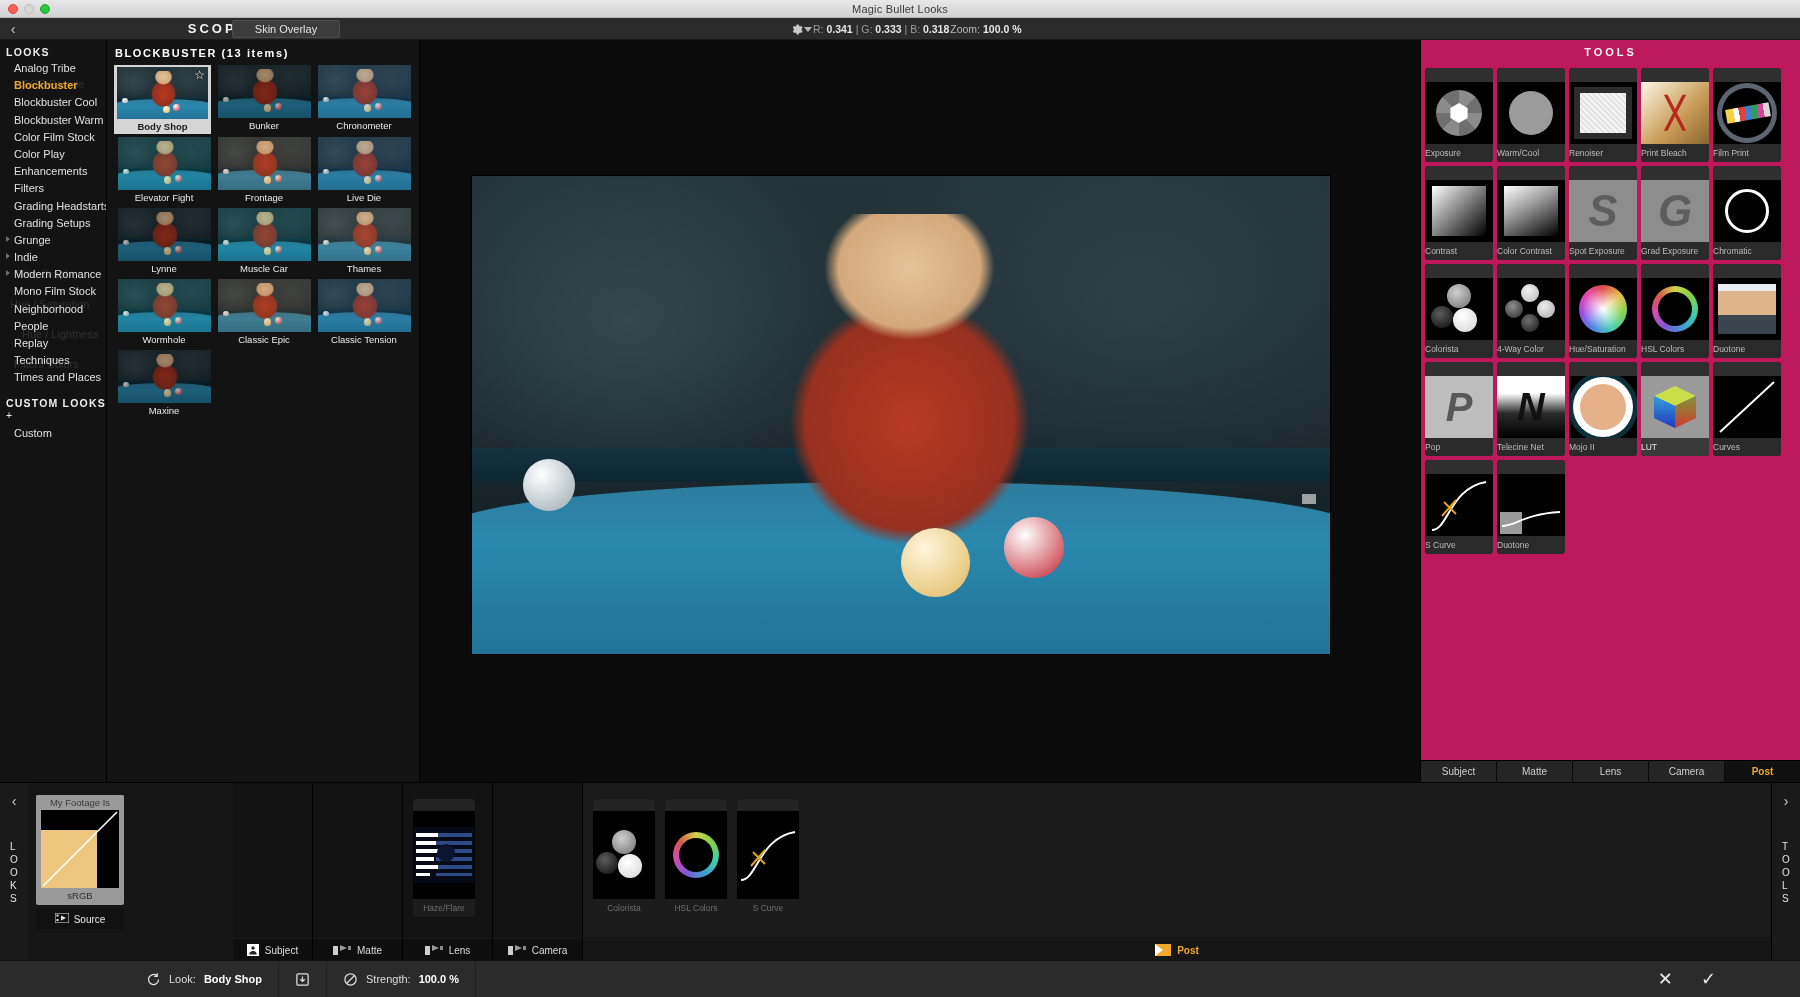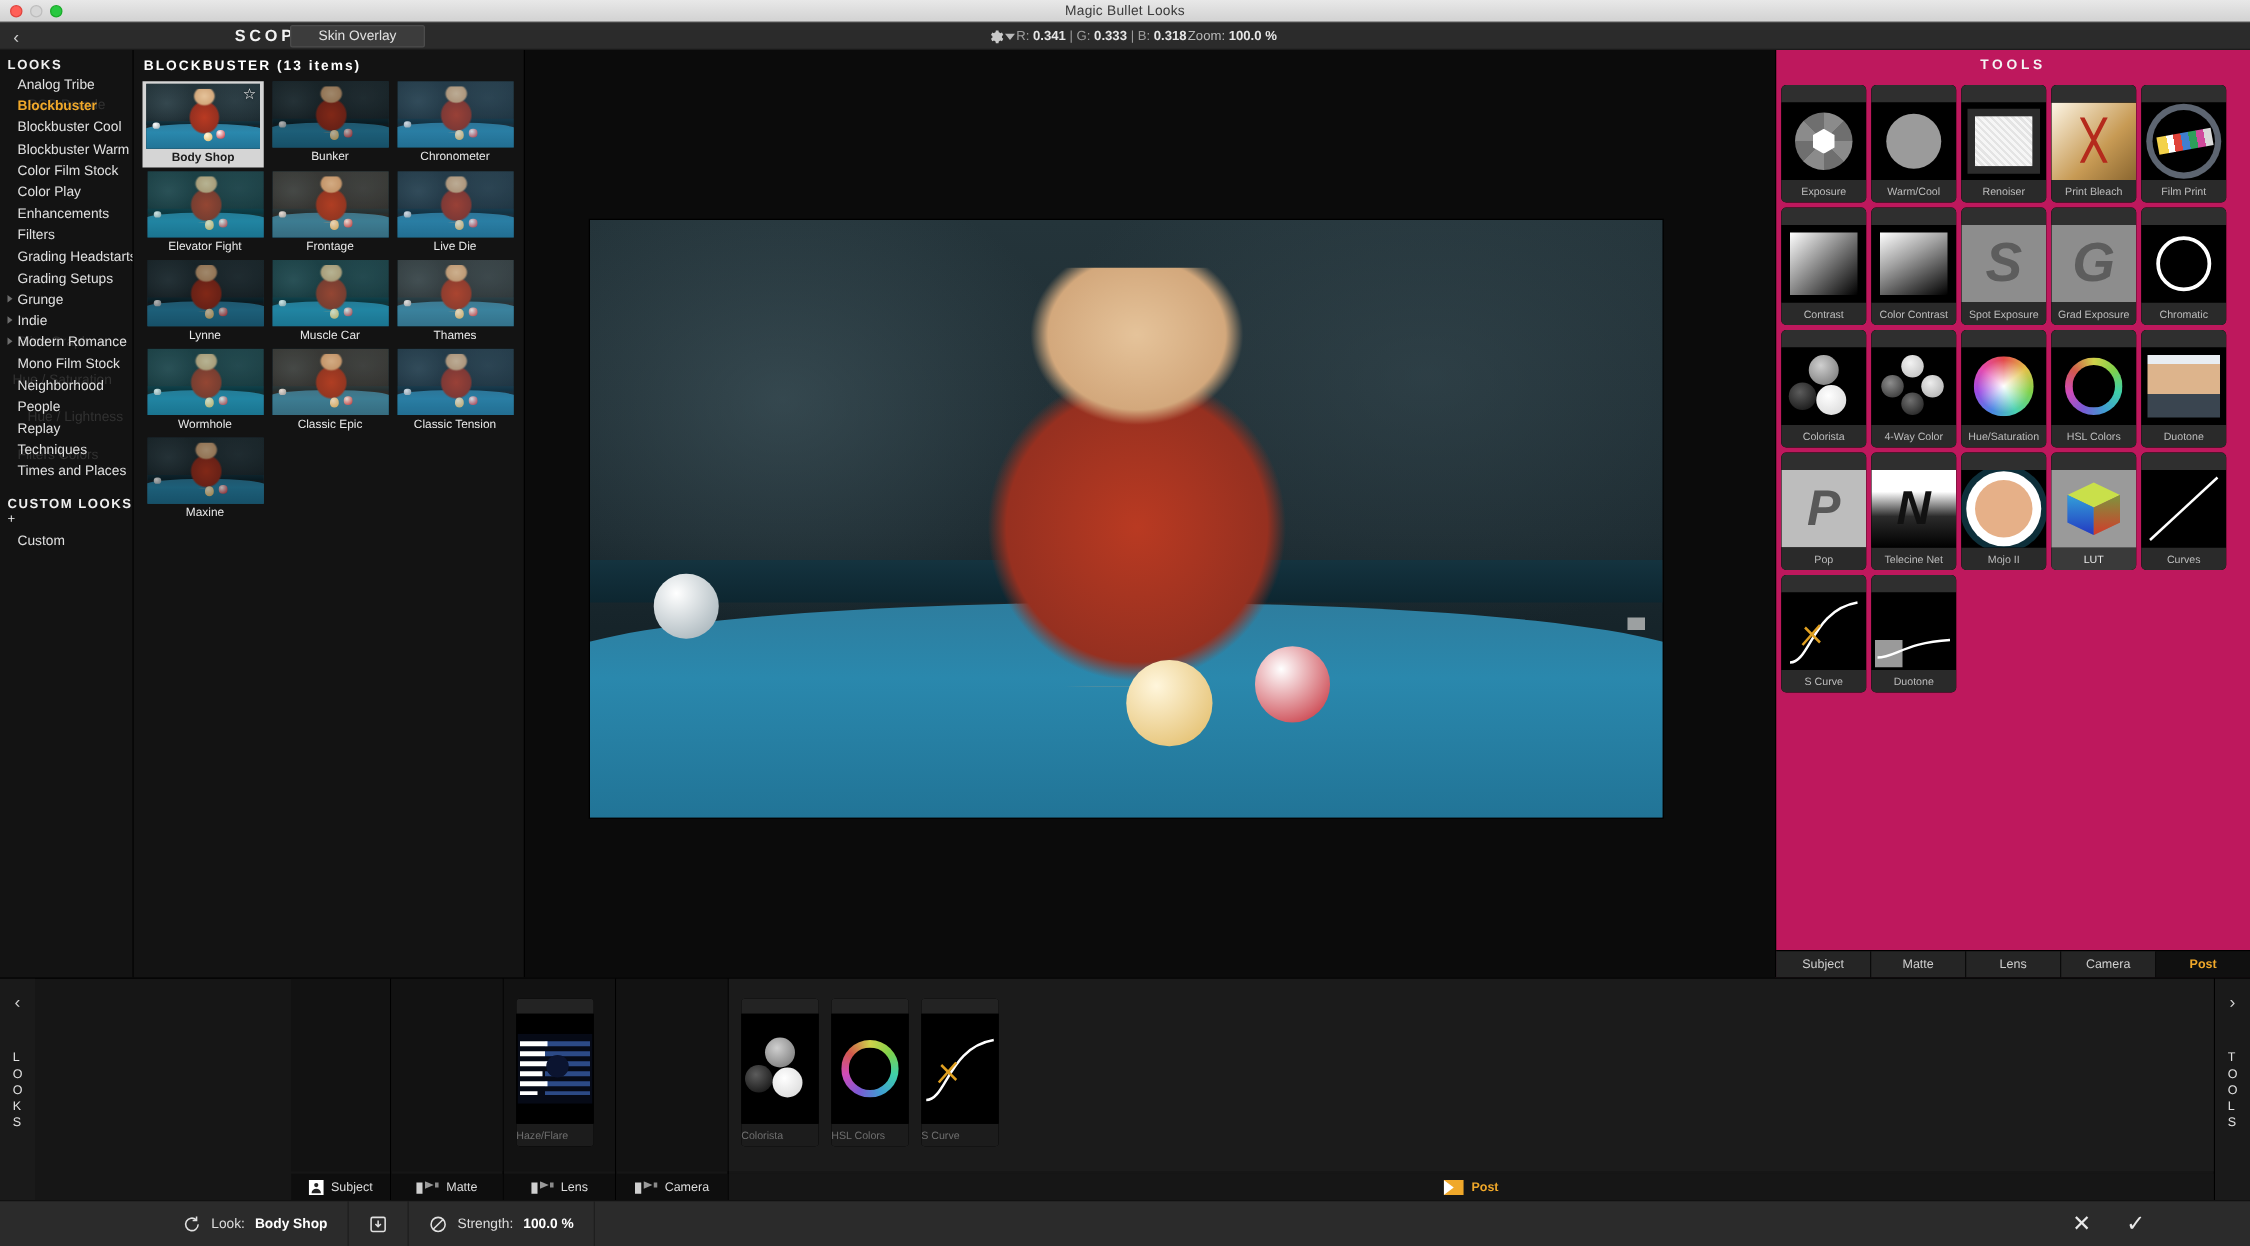--- a/index.html
+++ b/index.html
@@ -151,21 +151,21 @@
     height:24px; line-height:24px; text-align:center;
     font-size:11px; font-weight:bold; letter-spacing:3px; color:#f4f4f4;
   }
   .tool-grid{ display:flex; flex-wrap:wrap; padding:4px 4px 0 4px; gap:4px;}
   .tool{
     width:68px; border-radius:4px; overflow:hidden; background:#000; cursor:pointer;
   }
   .tool .hdr{ height:14px; background:#2f2f2f; border-radius:4px 4px 0 0;}
   .tool .art{ height:62px; position:relative; background:#000; overflow:hidden;}
   .tool .lbl{
-    height:18px; line-height:18px; text-align:center; font-size:8.5px;
+    height:18px; line-height:18px; text-align:left; font-size:8.5px;
     color:#bdbdbd; background:#2a2a2a;
   }
   .tool.sel .art{ background:#9a9a9a;}
   .tool.sel .lbl{ background:#3a3a3a; color:#e8e8e8;}
 
   
   .ic{ position:absolute; inset:0; display:flex; align-items:center; justify-content:center;}
   .aperture{ width:46px;height:46px;border-radius:50%;
     background:conic-gradient(#8b8b8b 0 12.5%, #6f6f6f 0 25%, #8b8b8b 0 37.5%, #6f6f6f 0 50%, #8b8b8b 0 62.5%, #6f6f6f 0 75%, #8b8b8b 0 87.5%, #6f6f6f 0 100%);
     position:relative;}
@@ -256,21 +256,21 @@
     display:flex; align-items:center; justify-content:center; gap:6px;
     font-size:10px; color:#dcdcdc; cursor:pointer;
   }
   .stage-col.active .stage-body{ background:#1b1b1b;}
   .stage-col.active .stage-tab{ background:#161616; color:#f0a82a; font-weight:bold;}
   .chip{
     position:absolute; top:16px; width:62px; border-radius:3px; overflow:hidden; background:#000;
   }
   .chip .chdr{ height:12px; background:#232323;}
   .chip .cart{ height:88px; background:#000; position:relative; overflow:hidden;}
-  .chip .clbl{ height:18px; line-height:18px; text-align:left; font-size:8.5px; color:#6f6f6f; background:#1c1c1c;}
+  .chip .clbl{ height:18px; line-height:18px; text-align:center; font-size:8.5px; color:#6f6f6f; background:#1c1c1c;}
 
   
   .statusbar{
     position:absolute; left:0; bottom:0; width:1800px; height:37px;
     background:#2b2b2b; border-top:1px solid #111;
     display:flex; align-items:center;
   }
   .sb-seg{ display:flex; align-items:center; gap:8px; height:37px; padding:0 16px; font-size:11px; color:#dcdcdc;
     border-right:1px solid #1e1e1e;}
   .sb-seg.first{ margin-left:130px; }
@@ -834,20 +834,43 @@
       <div class="arrow">›</div>
       <div id="rail-right-letters">
           <div class="vtxt">T</div>
           <div class="vtxt">O</div>
           <div class="vtxt">O</div>
           <div class="vtxt">L</div>
           <div class="vtxt">S</div>
         </div>
     </div>
 
+    <div class="looks-chip-area">
+      <div class="footage-card">
+        <div class="fc-title">My Footage Is</div>
+        <div class="fc-art">
+          <div class="fill"></div>
+          <svg width="78" height="78" viewBox="0 0 78 78" style="position:absolute;inset:0;">
+            <line x1="2" y1="76" x2="76" y2="2" stroke="#ffffff" stroke-width="1.6"></line>
+          </svg>
+        </div>
+        <div class="fc-foot">sRGB</div>
+      </div>
+      <div class="source-btn">
+        <span>
+          <svg width="14" height="10" viewBox="0 0 14 10">
+              <rect x="0" y="0" width="14" height="10" fill="none" stroke="#e4e4e4"></rect>
+              <rect x="1.5" y="1.5" width="2" height="2" fill="#e4e4e4"></rect>
+              <rect x="1.5" y="6" width="2" height="2" fill="#e4e4e4"></rect>
+              <polygon points="6,2.5 11,5 6,7.5" fill="#e4e4e4"></polygon>
+            </svg>
+        </span>
+        <span>Source</span>
+      </div>
+    </div>
 
     <div class="stages" id="stages">
         <div class="stage-col" style="left: 0px; width: 80px;">
           <div class="stage-body"></div>
           <div class="stage-tab">
             <span style="display: inline-flex;">
               <div class="ic" style="position: static; display: inline-flex;">
                 <svg width="12" height="12" viewBox="0 0 24 24">
                   <rect width="24" height="24" fill="#fff"></rect>
                   <circle cx="12" cy="8" r="3.4" fill="#222"></circle>

